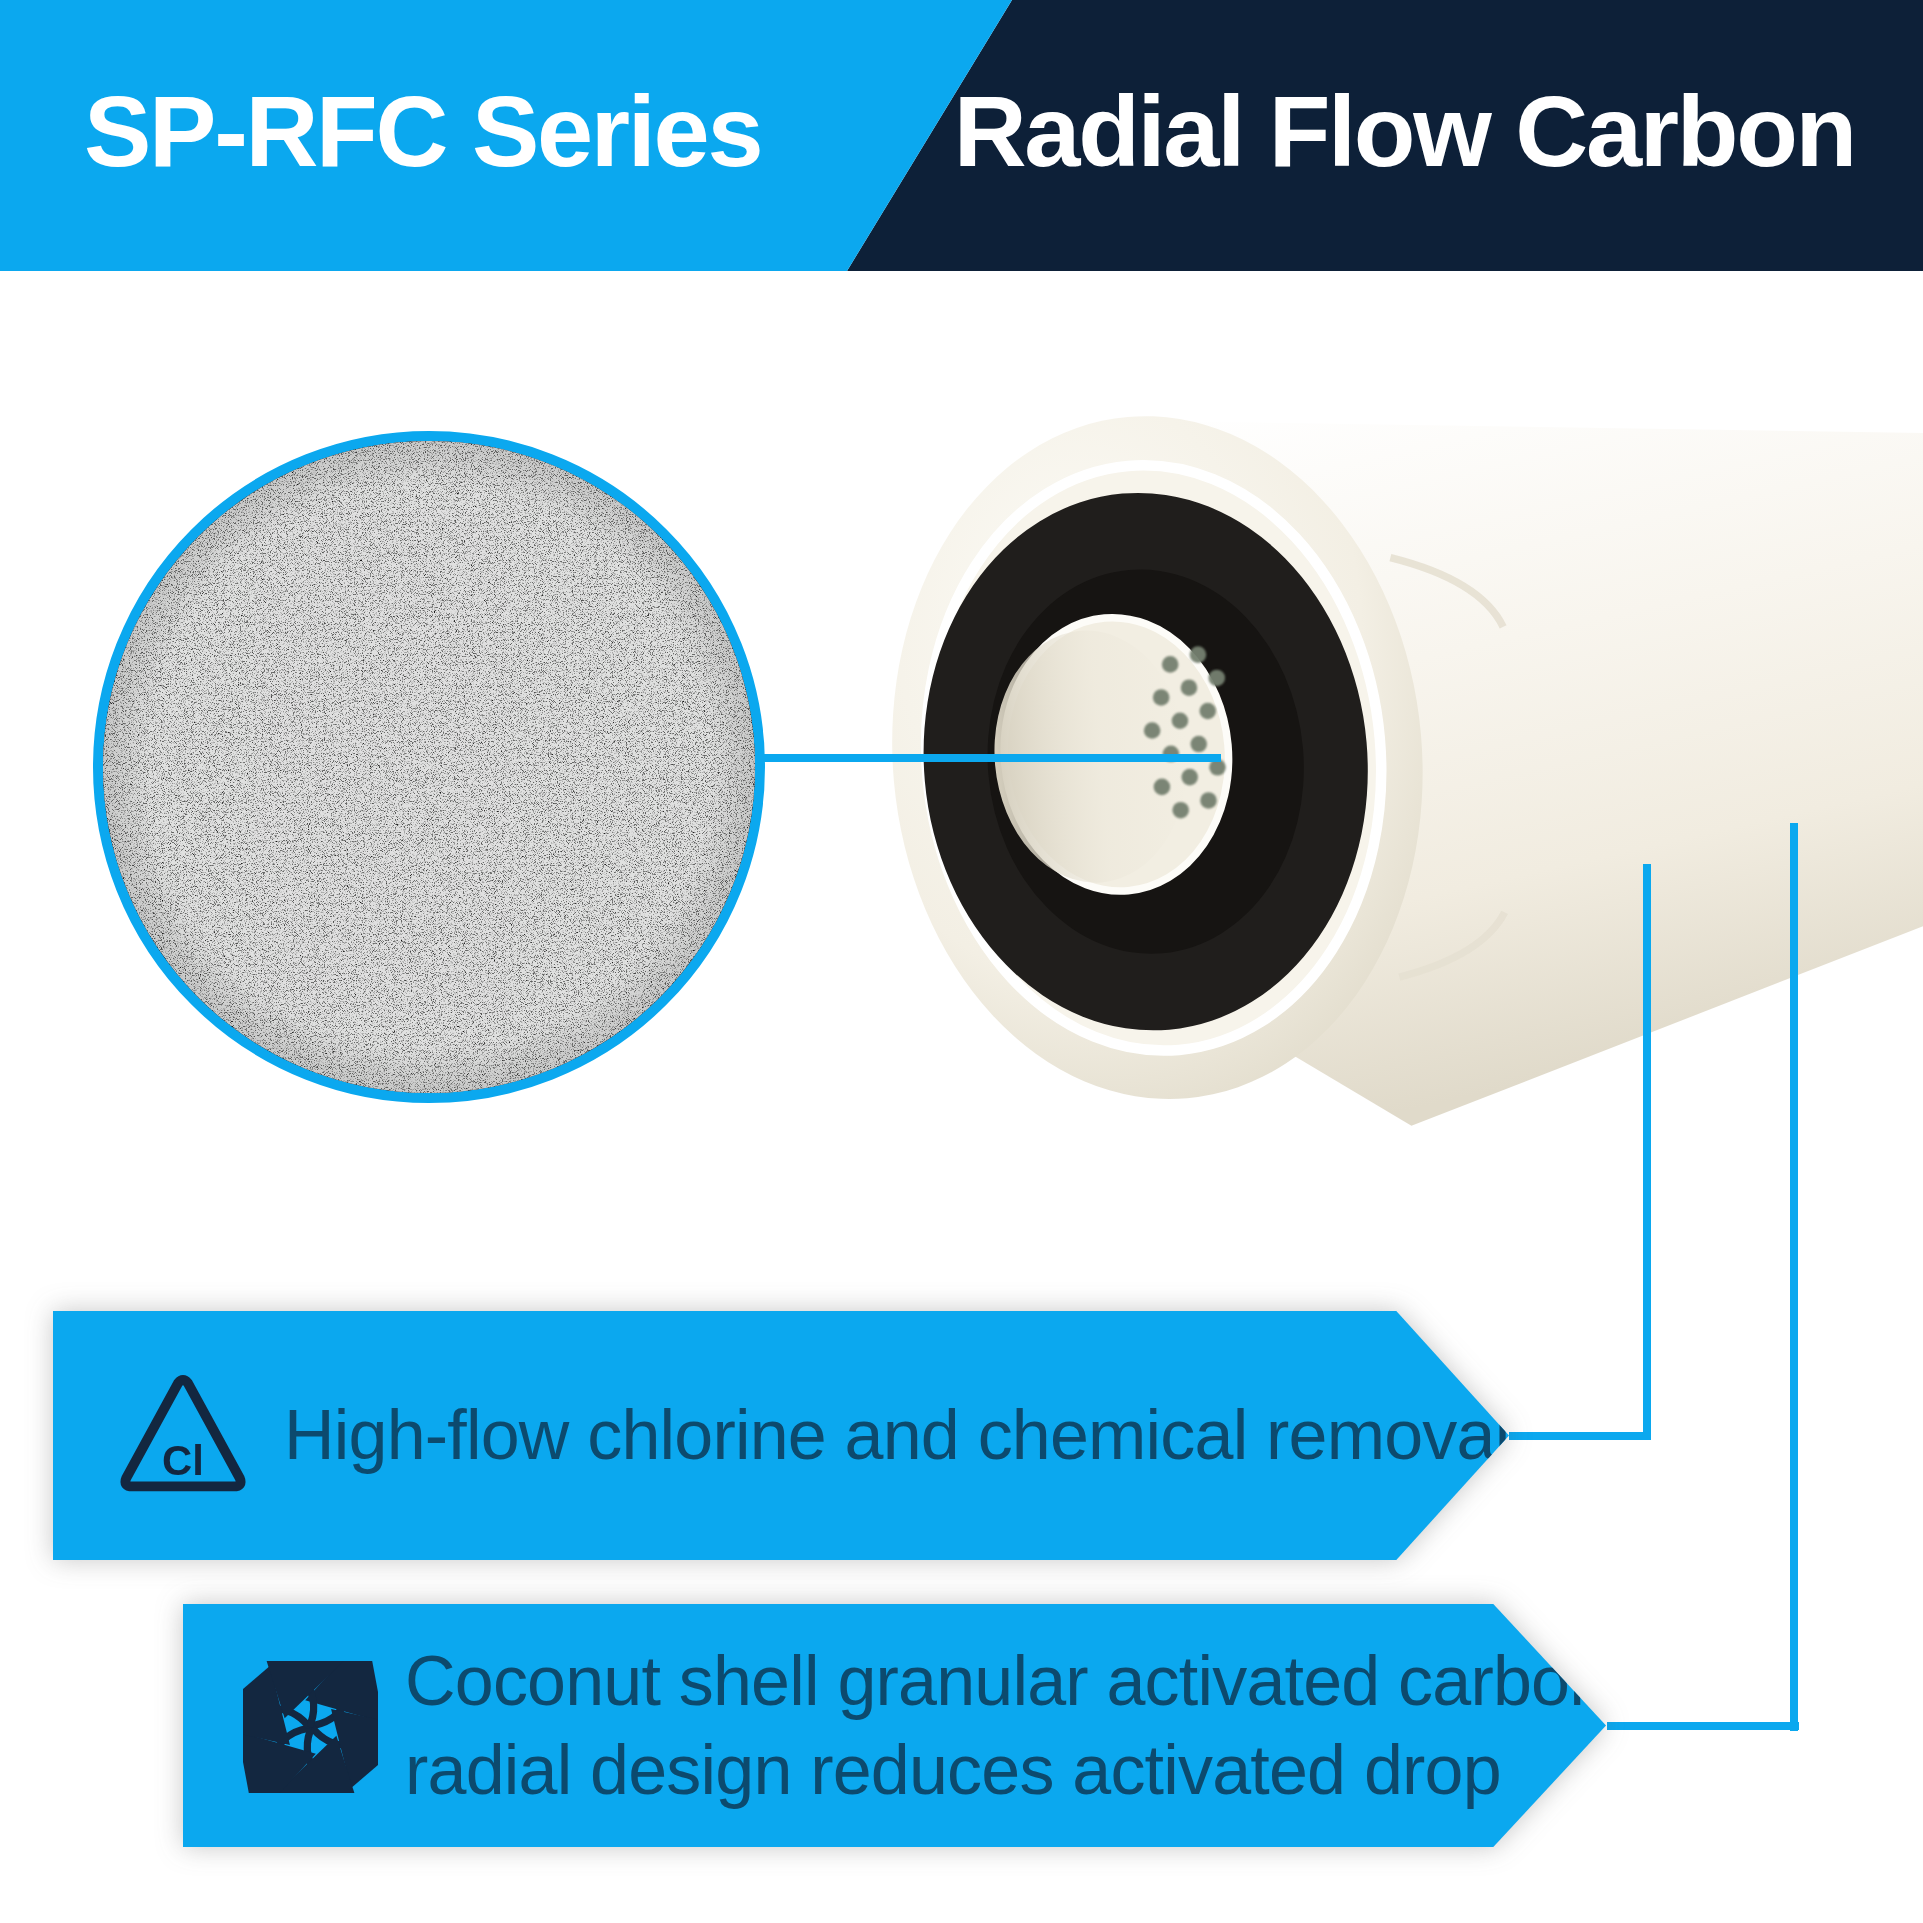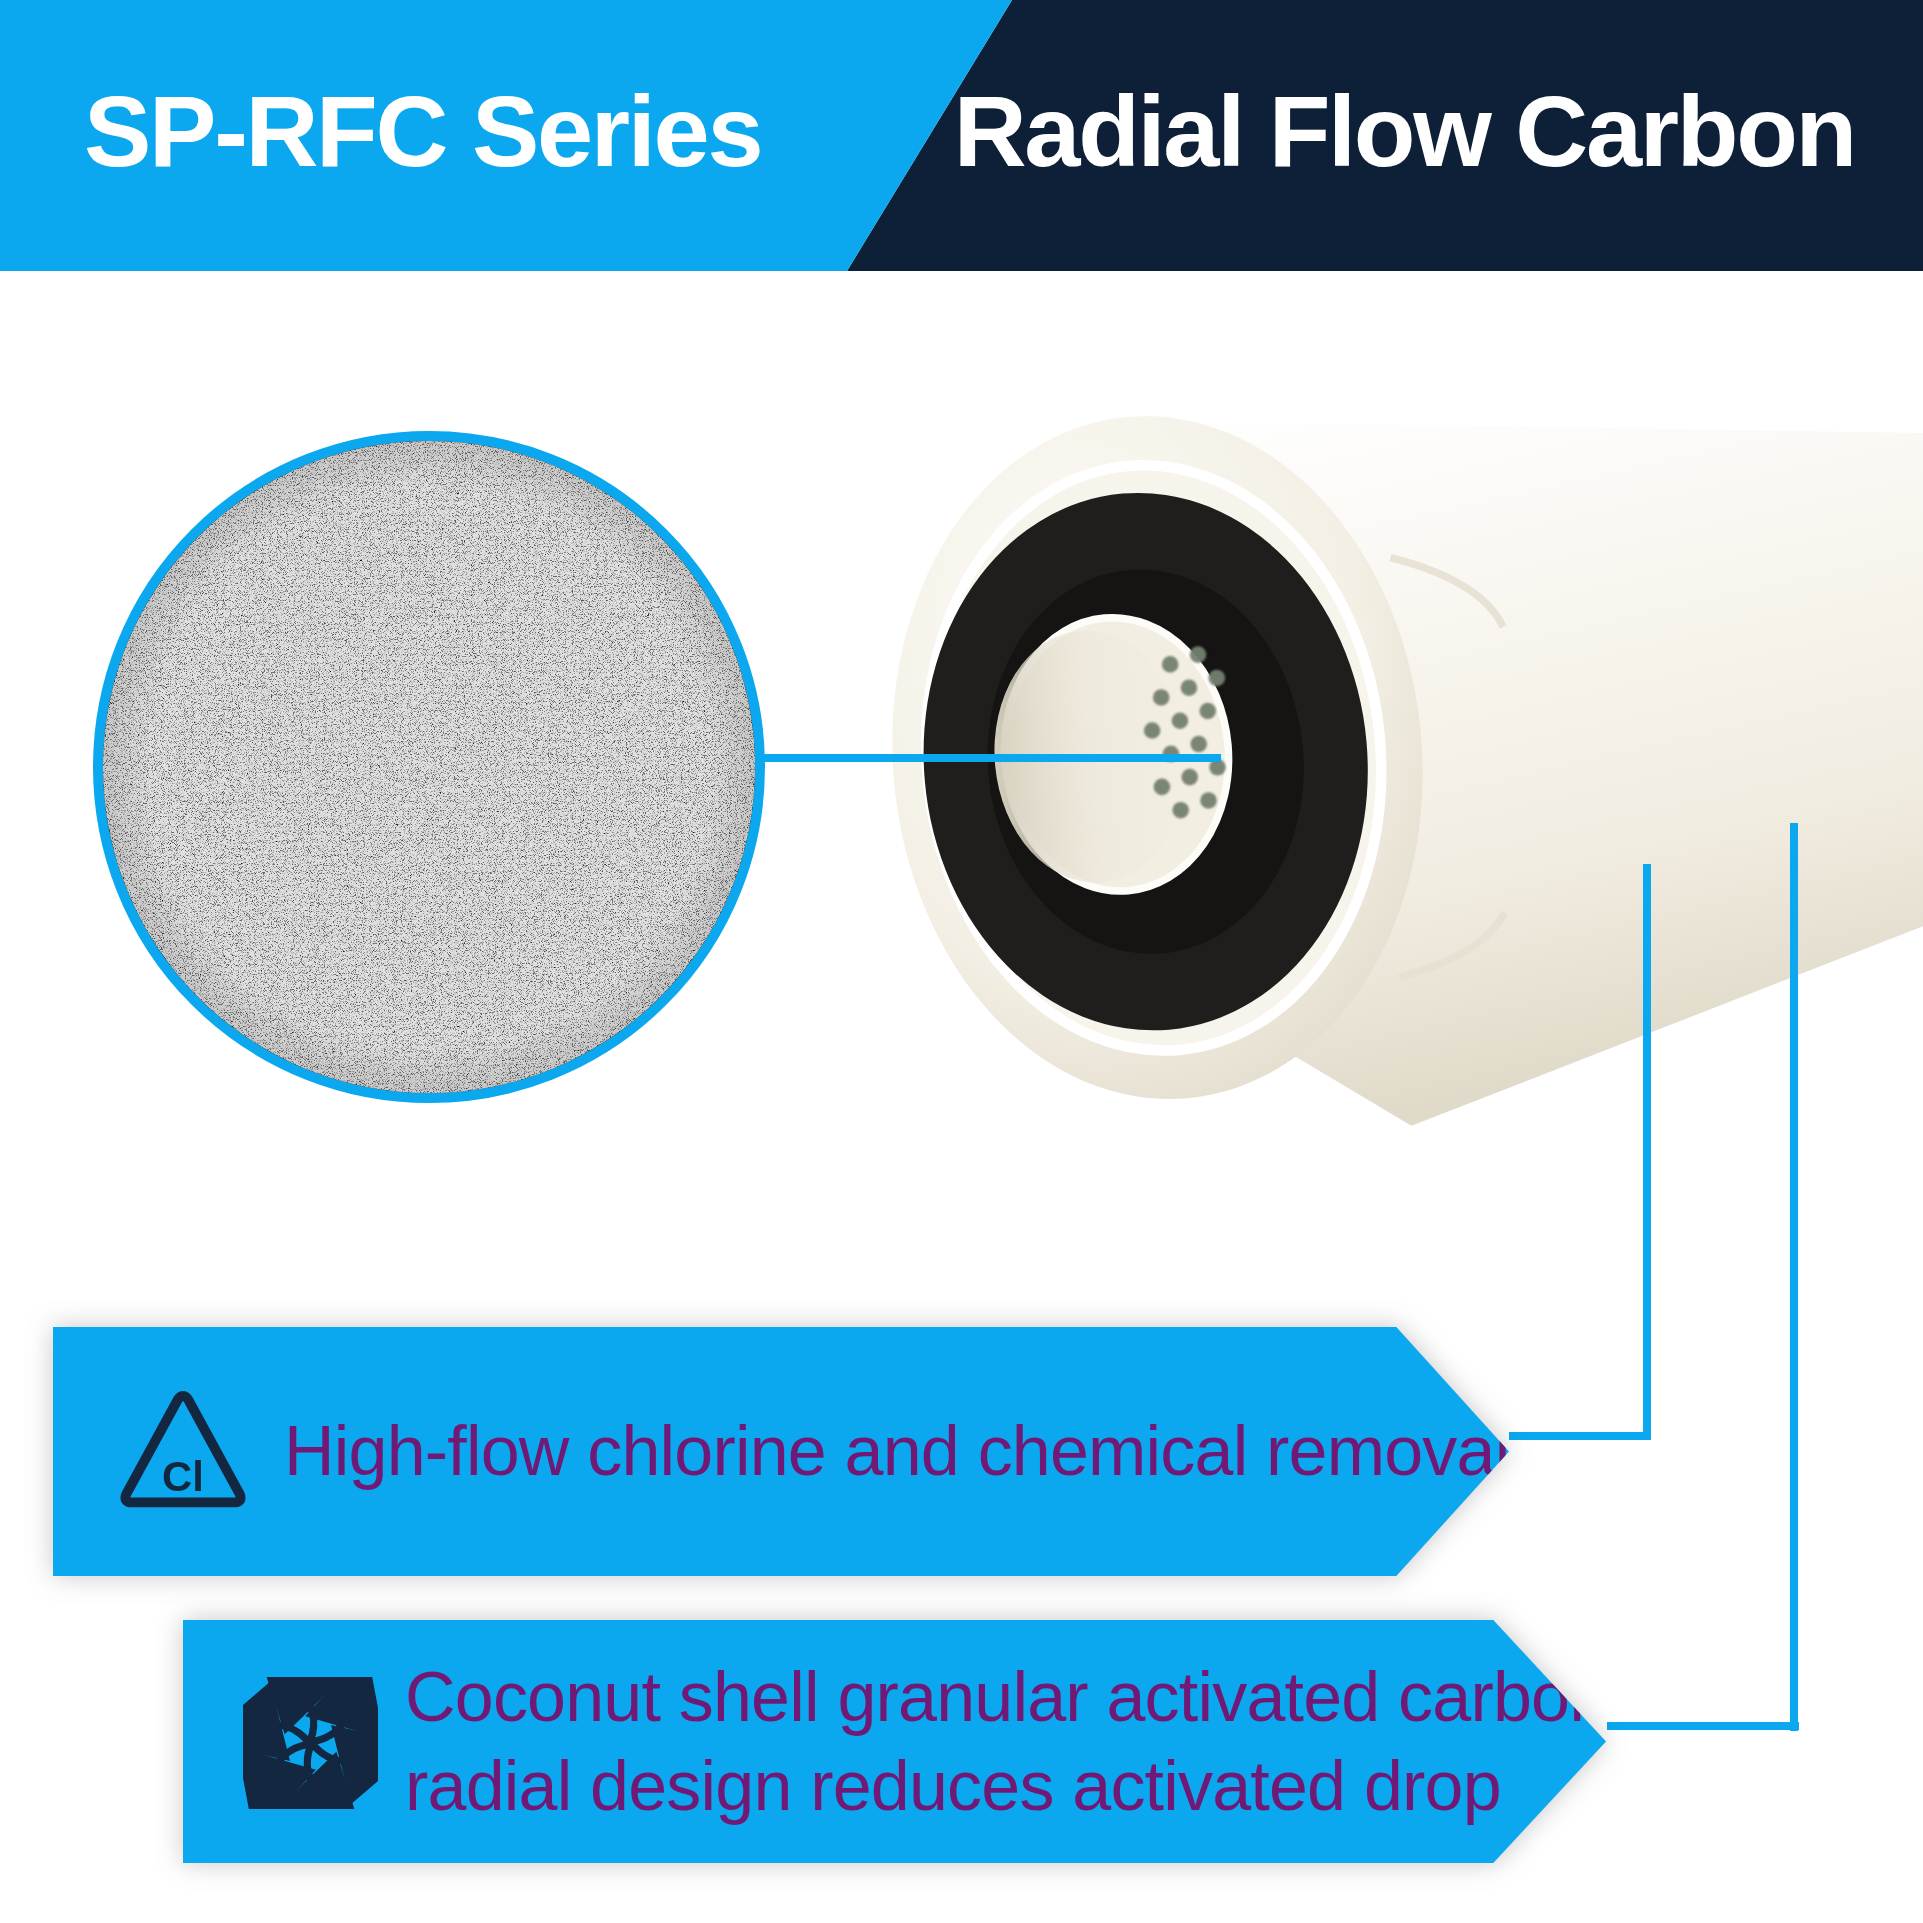--- a/index.html
+++ b/index.html
@@ -36,28 +36,28 @@
   
   .cline{position:absolute;background:#0BA8EF;}
 
   
   .product{position:absolute;left:0;top:0;width:1924px;height:1924px;pointer-events:none;}
 
   
   .callout-shadow{position:absolute;filter:drop-shadow(0 0 13.5px rgba(70,70,70,.30));}
   .callout{
     position:relative;width:100%;height:100%;background:#0BA8EF;
-    display:flex;align-items:center;margin-top:16px;
+    display:flex;align-items:center;
   }
   .callout-1-shadow{left:53px;top:1311px;width:1456px;height:249px;}
   .callout-1{clip-path:polygon(0 0,92.26% 0,100% 50%,92.26% 100%,0 100%);}
   .callout-2-shadow{left:183px;top:1604px;width:1423px;height:243px;}
   .callout-2{clip-path:polygon(0 0,92.08% 0,100% 50%,92.08% 100%,0 100%);}
   .callout-text{
-    color:#701a75;font-size:70px;letter-spacing:-0.8px;line-height:1.27;
+    color:#0c4a6e;font-size:70px;letter-spacing:-0.8px;line-height:1.27;
     white-space:nowrap;
   }
   .callout-1 .callout-text{margin-left:231px;}
   .callout-2 .callout-text{margin-left:222px;}
   .callout-icon{position:absolute;}
   .icon-triangle{left:66px;top:63px;width:128px;height:119px;}
   .icon-pinwheel{left:60px;top:57px;width:135px;height:132px;}
 </style>
 </head>
 <body>

